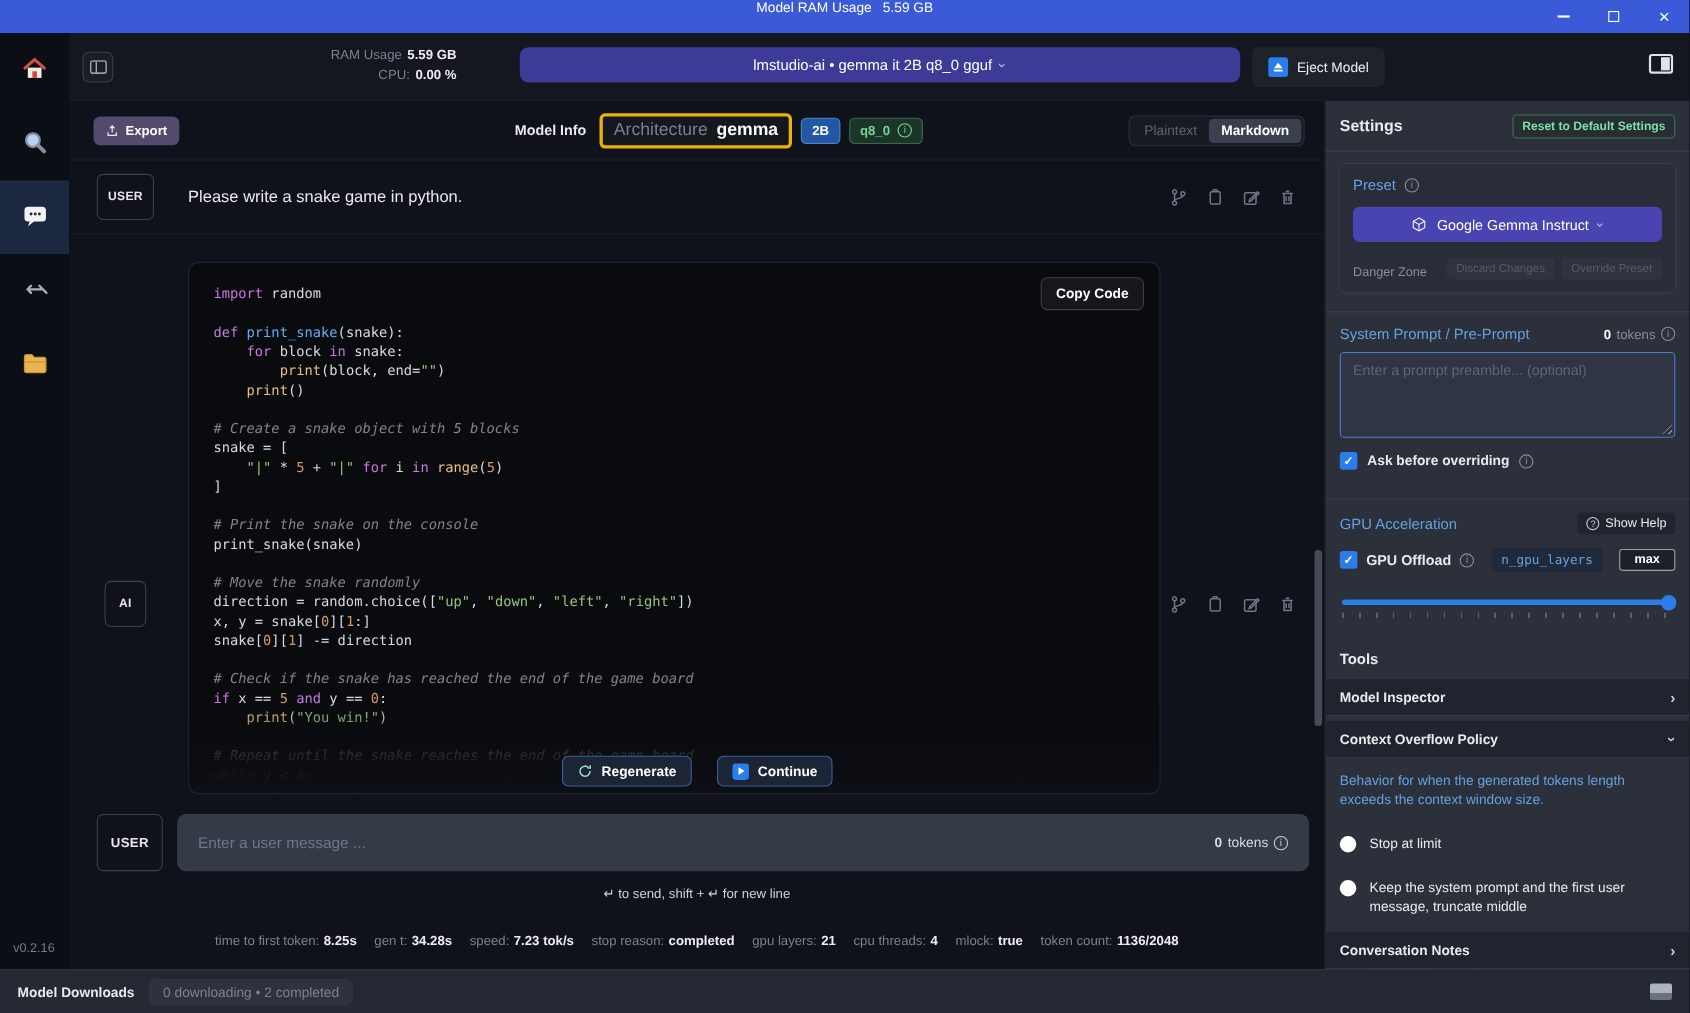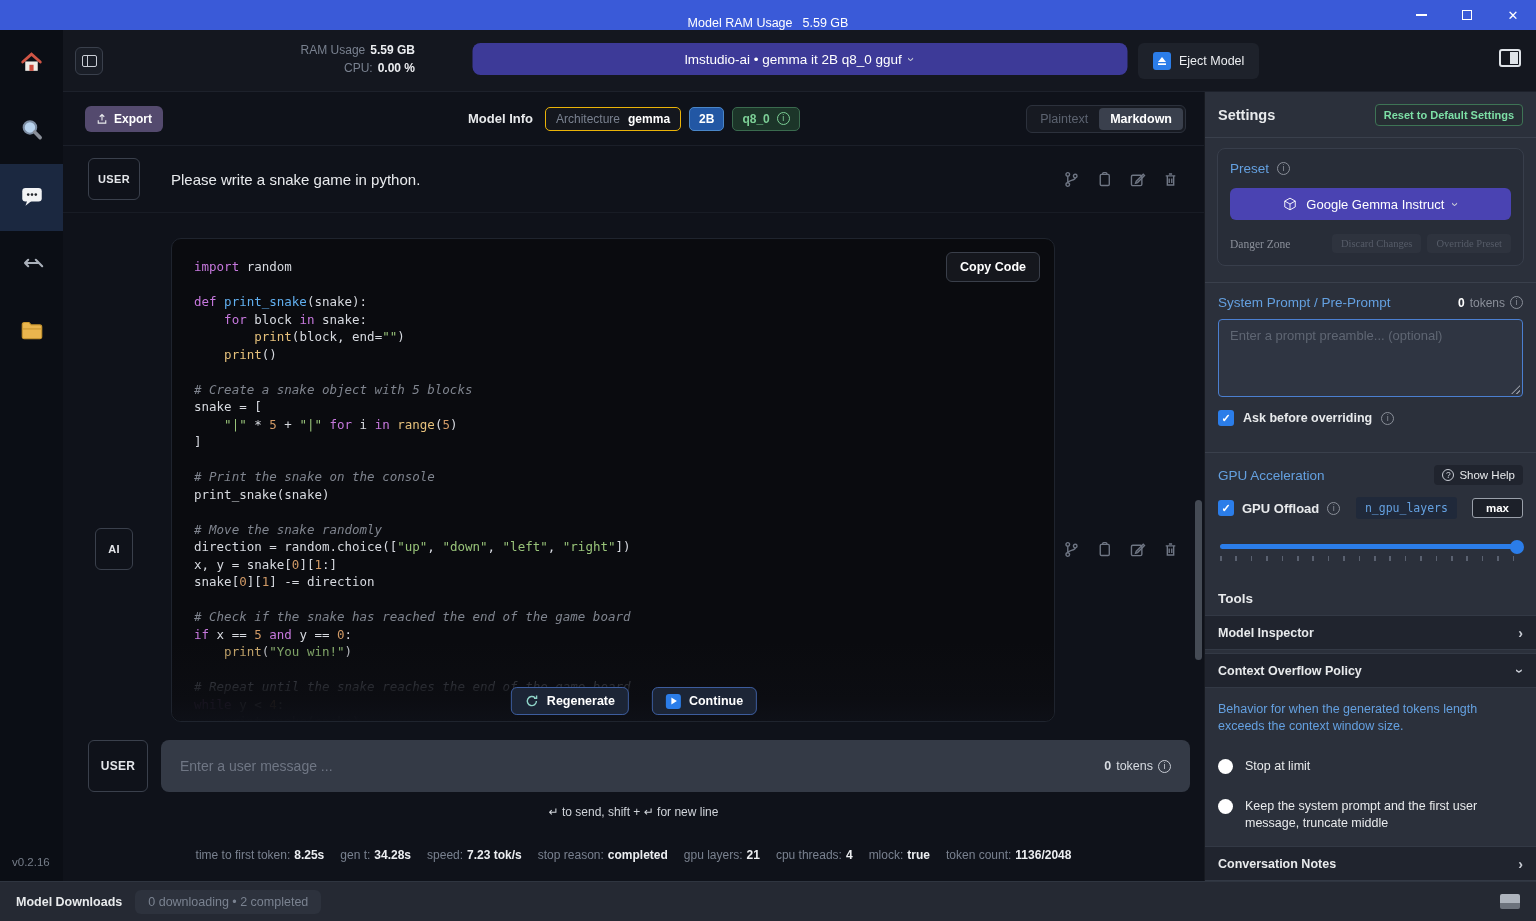--- a/index.html
+++ b/index.html
@@ -1,20 +1,20 @@
 <!DOCTYPE html>
 <html><head>
 <meta charset="utf-8">
 <style>
   * { margin:0; padding:0; box-sizing:border-box; }
   html,body { width:1536px; height:921px; }
   body { position:relative; background:#0f121a; font-family:"Liberation Sans", sans-serif; color:#e8eaec; overflow:hidden; font-size:13px; }
 
   
-  .titlebar { position:absolute; left:0; top:0; width:1536px; height:30px; background:#3a5ad8; display:flex; align-items:flex-end; justify-content:center; color:#fff; font-size:12.5px; gap:10px; }
+  .titlebar { position:absolute; left:0; top:0; width:1536px; height:30px; background:#3a5ad8; display:flex; align-items:flex-start; justify-content:center; color:#fff; font-size:12.5px; gap:10px; }
   .win-controls { position:absolute; right:0; top:0; height:30px; display:flex; align-items:center; gap:0; }
   .win-btn { width:46px; height:30px; display:flex; align-items:center; justify-content:center; color:#fff; }
   .min-glyph { width:11px; height:1.5px; background:#fff; display:inline-block; }
   .max-glyph { width:10px; height:10px; border:1.3px solid #fff; display:inline-block; }
   .close-glyph { font-size:13px; line-height:1; }
 
   
   .sidebar { position:absolute; left:0; top:30px; width:63px; height:851px; background:#0b0e15; }
   .sb-item { width:63px; height:67px; display:flex; align-items:center; justify-content:center; }
   .sb-item.active { background:#1b2840; }
@@ -34,21 +34,21 @@
   .eject-ic { width:18px; height:18px; background:#2b7de9; border-radius:3px; display:flex; align-items:center; justify-content:center; }
   .hdr-right-ic { position:absolute; right:15px; top:19px; width:22px; height:18px; border:2px solid #dfe3e8; border-radius:3px; position:absolute; }
   .hdr-right-ic span { position:absolute; right:1px; top:1px; bottom:1px; width:8px; background:#dfe3e8; }
 
   
   .main { position:absolute; left:63px; top:92px; width:1141px; height:789px; background:#0f121a; }
   .toolbar { height:54px; display:flex; align-items:center; padding:0 22px; border-bottom:1px solid #1b1f29; position:relative; }
   .export-btn { background:#544a6e; color:#fff; border-radius:6px; padding:6px 11px; font-size:12px; font-weight:bold; display:flex; align-items:center; gap:6px; }
   .mi-group { position:absolute; left:405px; display:flex; align-items:center; gap:8px; }
   .mi-label { font-weight:bold; font-size:13px; margin-right:4px; }
-  .arch-badge { background:#14171e; border:1px solid #eab308; border-radius:5px; padding:4px 10px; display:flex; gap:8px; font-size:12px; }
+  .arch-badge { background:#14171e; border:3px solid #eab308; border-radius:5px; padding:4px 10px; display:flex; gap:8px; font-size:16px; }
   .arch-badge .k { color:#79818f; }
   .arch-badge .v { color:#fff; font-weight:bold; }
   .size-badge { background:#2257a4; border:1px solid #4a86c8; border-radius:5px; padding:4px 9px; color:#fff; font-weight:bold; font-size:12px; }
   .quant-badge { background:#1c3529; border:1px solid #3a6a4e; border-radius:5px; padding:4px 9px; color:#7ccf96; font-weight:bold; font-size:12px; display:flex; align-items:center; gap:7px; }
   .toggle { position:absolute; right:18px; background:#171a22; border:1px solid #2c313c; border-radius:6px; padding:2px; display:flex; font-size:12.5px; }
   .toggle .off { color:#5c6370; padding:4px 11px; }
   .toggle .on { color:#fff; font-weight:bold; background:#3a404d; border-radius:4px; padding:4px 11px; }
 
   .row-user { height:67px; display:flex; align-items:center; padding:0 25px; border-bottom:1px solid #181c25; }
   .role-box { border:1px solid #3a404c; border-radius:6px; color:#e4e6ea; font-weight:bold; font-size:11px; display:flex; align-items:center; justify-content:center; letter-spacing:.3px; }
@@ -88,21 +88,21 @@
   .info-green { color:#7ccf96; }
 
   
   .panel { position:absolute; left:1204px; top:92px; width:332px; height:789px; background:#2b303b; border-left:1px solid #171a21; }
   .panel-header { display:flex; align-items:center; padding:12px 13px 11px; border-bottom:1px solid #3a404c; }
   .panel-title { font-weight:bold; font-size:14.5px; }
   .reset-btn { margin-left:auto; border:1px solid #3e7455; color:#7ddfa6; background:#262d33; font-weight:bold; font-size:11px; padding:4px 8px; border-radius:4px; }
   .preset-card { margin:10px 12px 16px; border:1px solid #383e4b; border-radius:8px; padding:12px; background:#282d38; }
   .blue-head { color:#64a0e0; font-size:13.5px; display:flex; align-items:center; gap:8px; }
   .preset-btn { margin-top:12px; width:100%; height:32px; background:#4a43b2; border-radius:6px; color:#fff; font-size:13px; display:flex; align-items:center; justify-content:center; gap:9px; border:none; }
-  .danger-row { margin-top:14px; display:flex; align-items:center;font-family:Liberation Serif, serif; }
+  .danger-row { margin-top:14px; display:flex; align-items:flex-end; }
   .danger-label { color:#8a8f99; font-size:11.5px; }
   .danger-btns { margin-left:auto; display:flex; gap:6px; }
   .danger-btn { background:#2e333e; color:#565c68; padding:4px 9px; border-radius:4px; font-size:10.5px; }
   .section { padding:12px 13px 14px; border-top:1px solid #3a404c; margin-top:12px; }
   .sec-head { display:flex; align-items:center; }
   .sec-right { margin-left:auto; display:flex; align-items:center; gap:5px; font-size:12px; color:#8a8f99; }
   .sec-right b { color:#fff; }
   .ta-wrap { position:relative; margin-top:9px; }
   .ta-wrap textarea { width:100%; height:78px; background:#2f3542; border:1px solid #4b7fd0; border-radius:4px; color:#e8eaec; font-size:13px; font-family:"Liberation Sans", sans-serif; padding:8px 11px; resize:none; outline:none; display:block; }
   .ta-wrap textarea::placeholder { color:#5f6673; }

